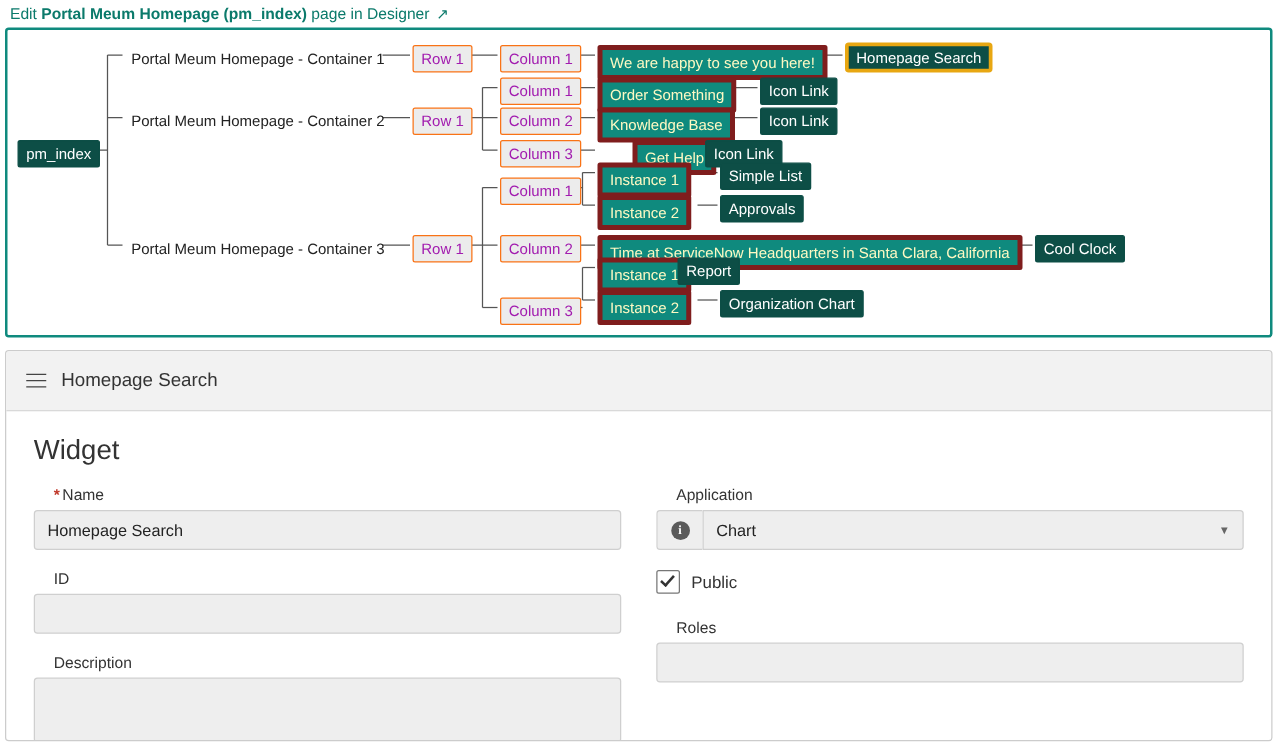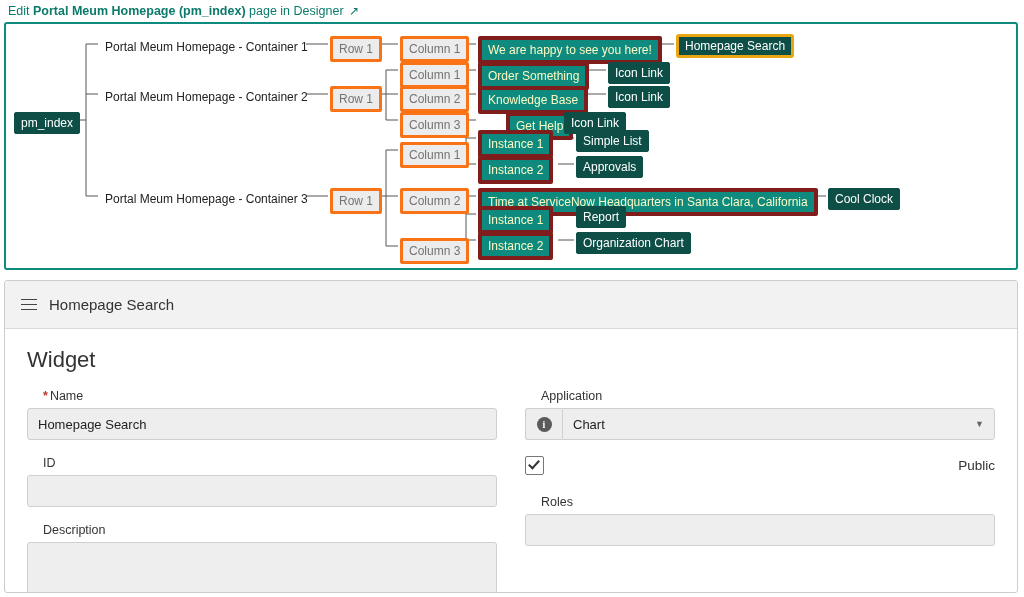--- a/index.html
+++ b/index.html
@@ -79,22 +79,22 @@
     color: #ffffff;
     border: 1px solid #0d4e46;
   }
   .node.teal {
     background: #0f8a7e;
     color: #fef9c3;
     border: 4px solid #7f1d1d;
   }
   .node.light {
     background: #ececec;
-    color: #737373;
-    border: 3px solid #f97316;
+    color: #a21caf;
+    border: 1px solid #f97316;
   }
   .node.plain {
     background: transparent;
     color: #222222;
     border: 1px solid transparent;
   }
   .node.selected {
     background: #0d4e46;
     color: #ffffff;
     border: 3px solid #e8a712;
@@ -250,21 +250,20 @@
   }
   .caret {
     color: #666666;
     font-size: 9px;
   }
   .checkbox-row {
     display: flex;
     align-items: center;
     margin-bottom: 20px;
     margin-top: 2px;
-    justify-content: space-between;
   }
   .checkbox {
     width: 17px;
     height: 17px;
     border: 1px solid #777777;
     border-radius: 2px;
     background: #ffffff;
     margin-right: 9px;
     position: relative;
     cursor: pointer;
@@ -388,21 +387,21 @@
 
     <div class="node teal" style="left:472px; top:106px;">Instance 1</div>
     <div class="node dark" style="left:570px; top:106px;">Simple List</div>
     <div class="node teal" style="left:472px; top:132px;">Instance 2</div>
     <div class="node dark" style="left:570px; top:132px;">Approvals</div>
 
     <div class="node teal" style="left:472px; top:164px;">Time at ServiceNow Headquarters in Santa Clara, California</div>
     <div class="node dark" style="left:822px; top:164px;">Cool Clock</div>
 
     <div class="node teal" style="left:472px; top:182px;">Instance 1</div>
-    <div class="node dark" style="left:570px; top:182px;">Report</div>
+    <div class="node dark" style="left:536px; top:182px;">Report</div>
     <div class="node teal" style="left:472px; top:208px;">Instance 2</div>
     <div class="node dark" style="left:570px; top:208px;">Organization Chart</div>
 
   </div>
 </div>
 
 <div class="form-panel">
 
   <div class="form-header">
     <div class="hamburger">

